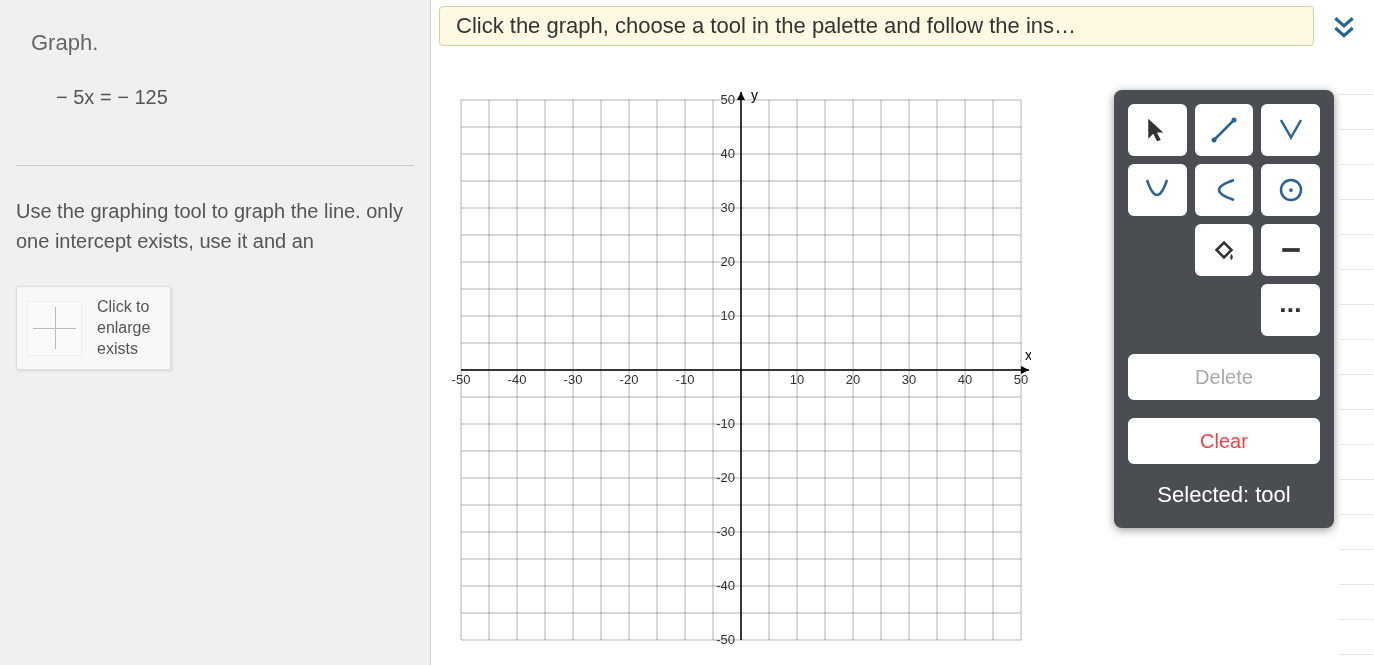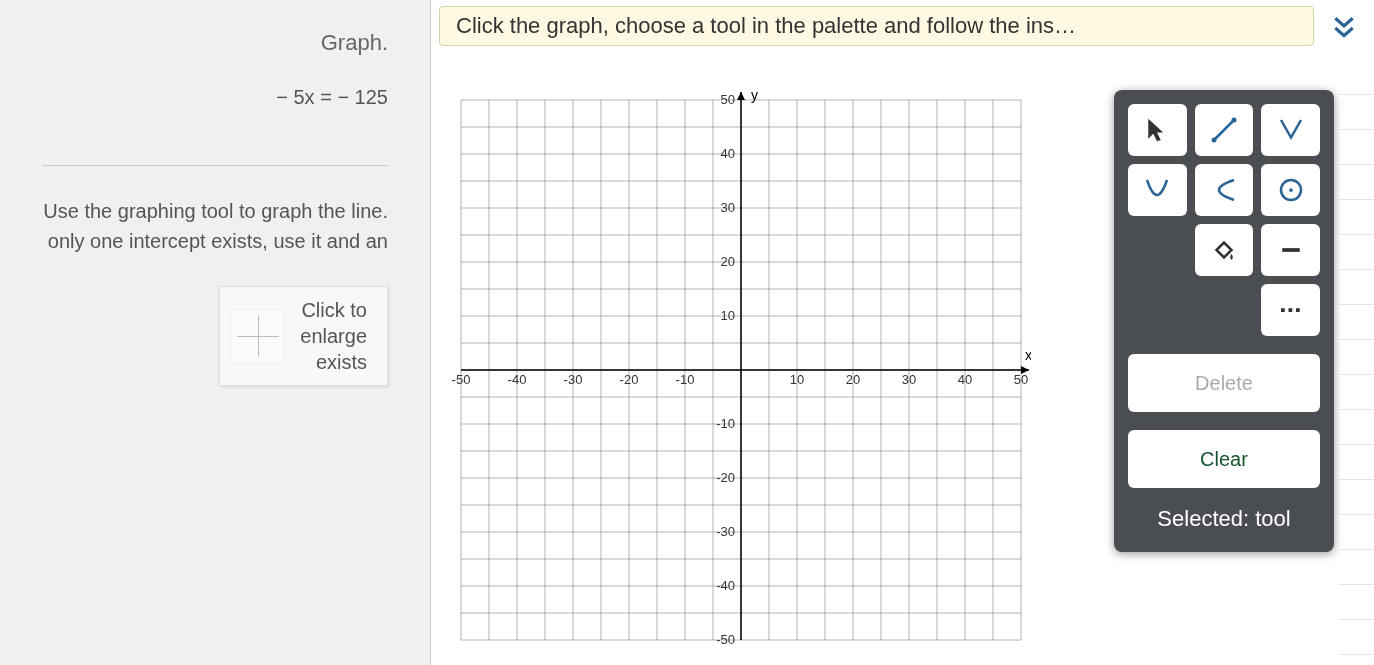--- a/index.html
+++ b/index.html
@@ -12,23 +12,22 @@
     overflow: hidden;
     position: relative;
   }
   .left-panel {
     position: absolute;
     left: 0;
     top: 0;
     width: 430px;
     height: 665px;
     background: #f0f0f0;
-    padding: 20px 42px;
+    padding: 20px 16px;
     color: #555;
-    text-align: right;
   }
   .graph-title {
     font-size: 22px;
     color: #666;
     margin: 10px 0 30px 15px;
   }
   .equation {
     font-size: 20px;
     color: #555;
     margin-left: 40px;
@@ -79,21 +78,21 @@
     position: absolute;
     background: #bbb;
   }
   .enlarge-thumb::before {
     left: 50%; top: 10%; width: 1px; height: 80%;
   }
   .enlarge-thumb::after {
     top: 50%; left: 10%; height: 1px; width: 80%;
   }
   .enlarge-text {
-    font-size: 20px;
+    font-size: 16px;
     color: #555;
     line-height: 1.3;
   }
 
   .right-area {
     position: absolute;
     left: 430px;
     top: 0;
     right: 0;
     bottom: 0;
@@ -182,30 +181,30 @@
   }
   .row3 {
     display: grid;
     grid-template-columns: 1fr 1fr 1fr;
     gap: 8px;
     margin-top: 8px;
   }
   .action-btn {
     background: #fff;
     border-radius: 6px;
-    height: 58px;
+    height: 46px;
     display: flex;
     align-items: center;
     justify-content: center;
     font-size: 20px;
     margin-top: 18px;
     cursor: pointer;
   }
   .action-btn.disabled { color: #aaa; cursor: default; }
-  .action-btn.clear { color: #14532d; }
+  .action-btn.clear { color: #ef4444; }
   .selected-label {
     color: #fff;
     font-size: 22px;
     text-align: center;
     margin-top: 18px;
     margin-bottom: 6px;
   }
   .placeholder-cell { visibility: hidden; }
 
   .far-right-strip {

